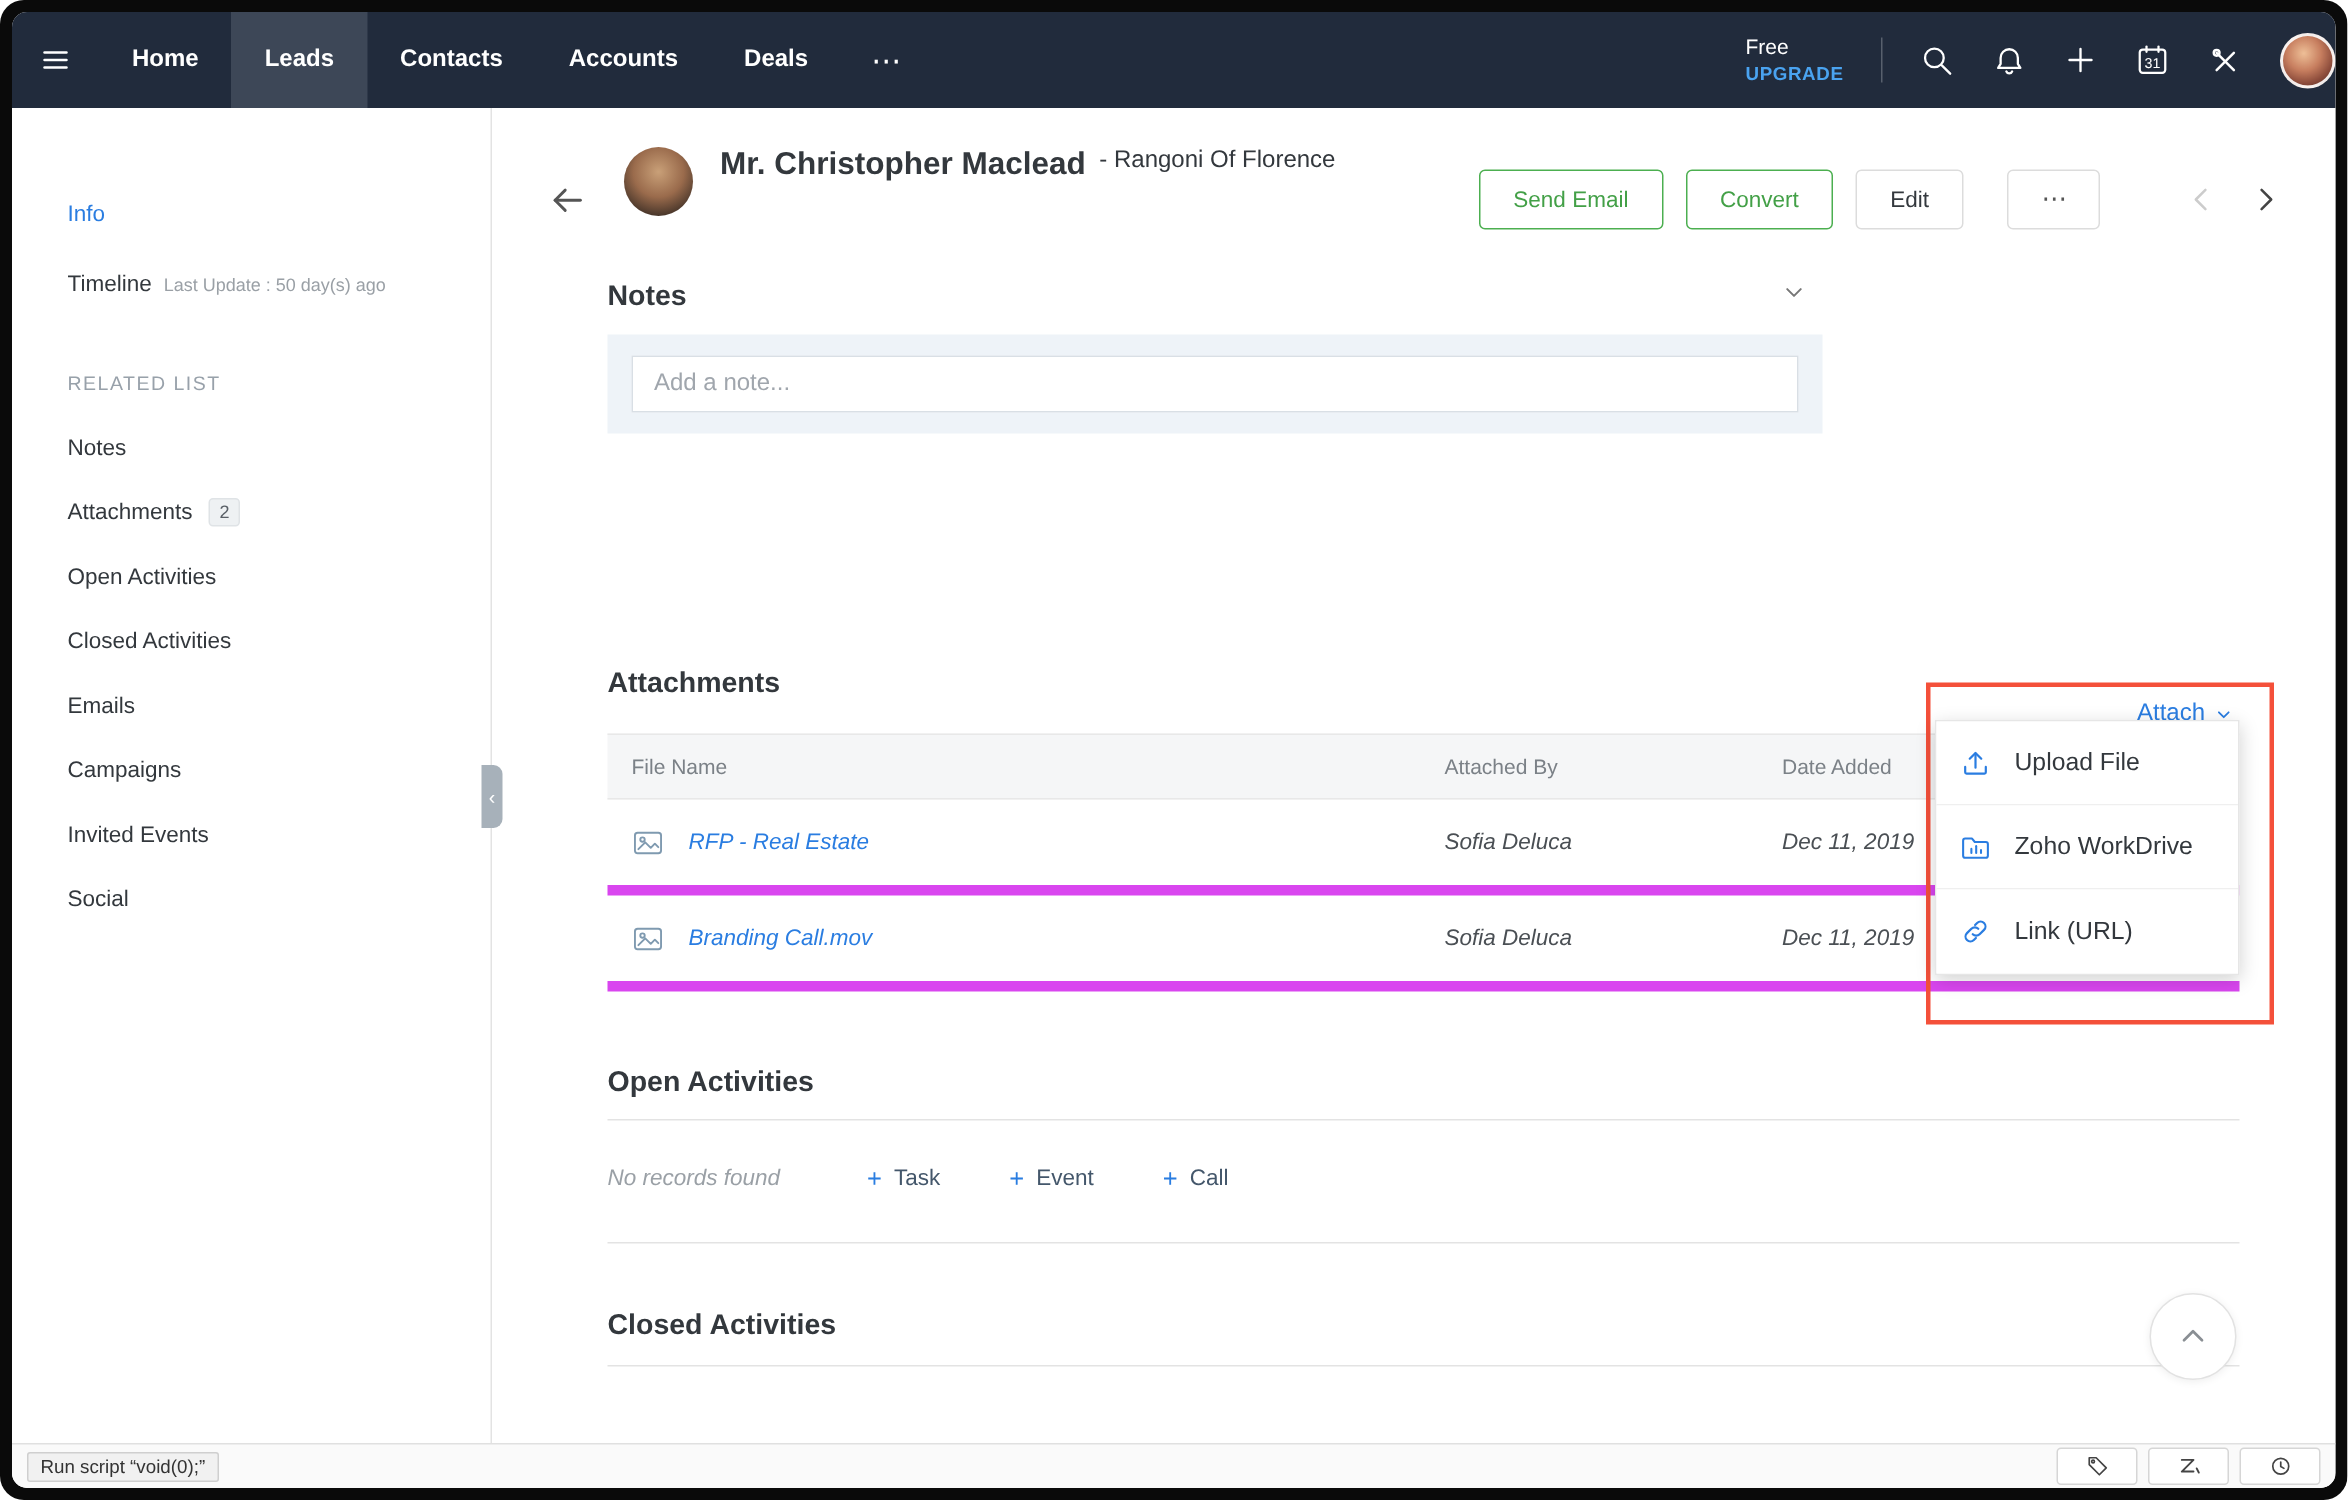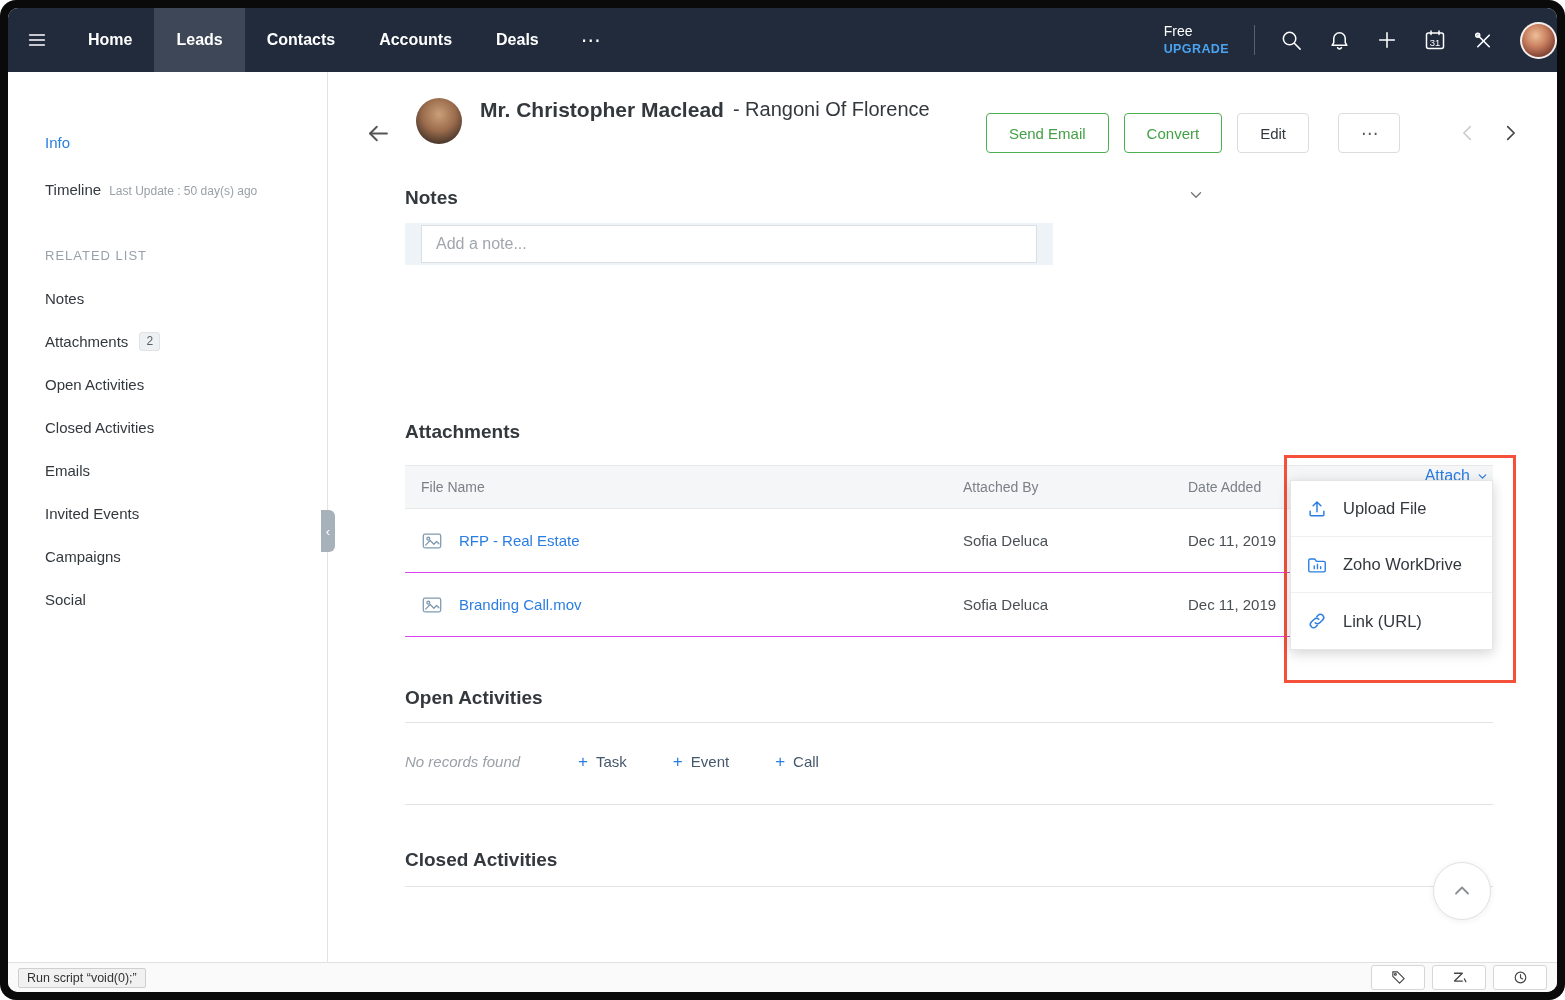--- a/index.html
+++ b/index.html
@@ -46,44 +46,44 @@
     border:none; border-radius:0 6px 6px 0; font-size:13px; cursor:pointer; z-index:6; display:flex; align-items:center; justify-content:center; }
 
   
   .main { flex:1; position:relative; background:#fff; overflow:hidden; }
 
   .record-header { display:flex; padding:26px 36px 0 37px; height:96px; }
   .back-btn { background:none; border:none; cursor:pointer; margin-right:24px; display:flex; align-items:center; }
   .contact-avatar { width:46px; height:46px; border-radius:50%; flex-shrink:0; margin-right:18px; cursor:pointer;
     background:radial-gradient(circle at 50% 36%, #c9a078 0%, #9a6b4c 45%, #4a372b 78%, #2a201a 100%); }
   .record-title { font-size:21px; font-weight:700; color:#33383d; }
-  .record-company { font-size:20px; color:#33383d; margin-left:9px; font-weight:400; }
+  .record-company { font-size:16px; color:#33383d; margin-left:9px; font-weight:400; }
   .header-actions { margin-left:auto; display:flex; align-items:center; gap:15px; }
   .btn { height:40px; border-radius:4px; background:#fff; font-size:15px; padding:0 22px; cursor:pointer; font-family:inherit; }
   .btn-green { border:1px solid #4caf50; color:#43a047; }
   .btn-neutral { border:1px solid #dcdcdc; color:#33383d; }
   .btn-more { border:1px solid #dcdcdc; width:62px; color:#555; font-size:17px; letter-spacing:1px; margin-left:14px; }
   .pager { display:flex; align-items:center; gap:20px; margin-left:42px; }
   .pager button { background:none; border:none; cursor:pointer; display:flex; }
 
   .content { padding:0 64px 0 77px; position:relative; }
   .sec-title { font-size:19px; font-weight:700; color:#33383d; }
 
   .notes-head { width:802px; margin-top:16px; display:flex; justify-content:space-between; align-items:flex-end; }
   .sec-collapse { background:none; border:none; cursor:pointer; padding:2px; }
-  .note-box { width:648px; background:#eef3f8; padding:2px 16px; margin-top:14px; }
+  .note-box { width:810px; background:#eef3f8; padding:14px 16px; margin-top:14px; }
   .note-input { width:100%; height:38px; border:1px solid #d9dfe5; background:#fff; font-size:16px; padding:0 14px; color:#33383d; font-family:inherit; }
   .note-input::placeholder { color:#a0a6ad; }
 
   .attachments-section { margin-top:156px; }
   .attach-table { margin-top:22px; }
   .thead, .trow { display:grid; grid-template-columns:558px 225px 1fr; align-items:center; }
   .thead { height:44px; background:#f5f6f7; border-top:1px solid #e8e8e8; border-bottom:1px solid #e8e8e8; font-size:14px; color:#7b8187; }
   .thead .cell-file { padding-left:16px; }
-  .trow { height:64px; border-bottom:1px solid #d946ef; font-size:15px; color:#4a4f54; }
+  .trow { height:64px; border-bottom:7px solid #d946ef; font-size:15px; color:#4a4f54;font-style:italic; }
   .file-cell { display:flex; align-items:center; gap:16px; padding-left:16px; }
   .file-link { color:#2a7de1; text-decoration:none; font-size:15px; cursor:pointer; }
 
   .open-activities { margin-top:50px; }
   .divider { border:none; border-top:1px solid #e3e3e3; margin-top:13px; }
   .empty-row { display:flex; align-items:center; margin-top:30px; }
   .empty-text { font-style:italic; color:#9aa0a6; font-size:15px; }
   .quick-actions { display:flex; gap:46px; margin-left:58px; }
   .qa-btn { display:flex; align-items:center; gap:8px; background:none; border:none; cursor:pointer; font-family:inherit; }
   .qa-plus { color:#2a7de1; font-size:17px; line-height:1; }
@@ -196,24 +196,24 @@
           <li>
               <span>Open Activities</span>
             </li>
           <li>
               <span>Closed Activities</span>
             </li>
           <li>
               <span>Emails</span>
             </li>
           <li>
+              <span>Campaigns</span>
+            </li>
+          <li>
               <span>Invited Events</span>
-            </li>
-          <li>
-              <span>Campaigns</span>
             </li>
           <li>
               <span>Social</span>
             </li>
         </ul>
         <button class="collapse-handle">
             <span>‹</span>
           </button>
       </aside>
 

